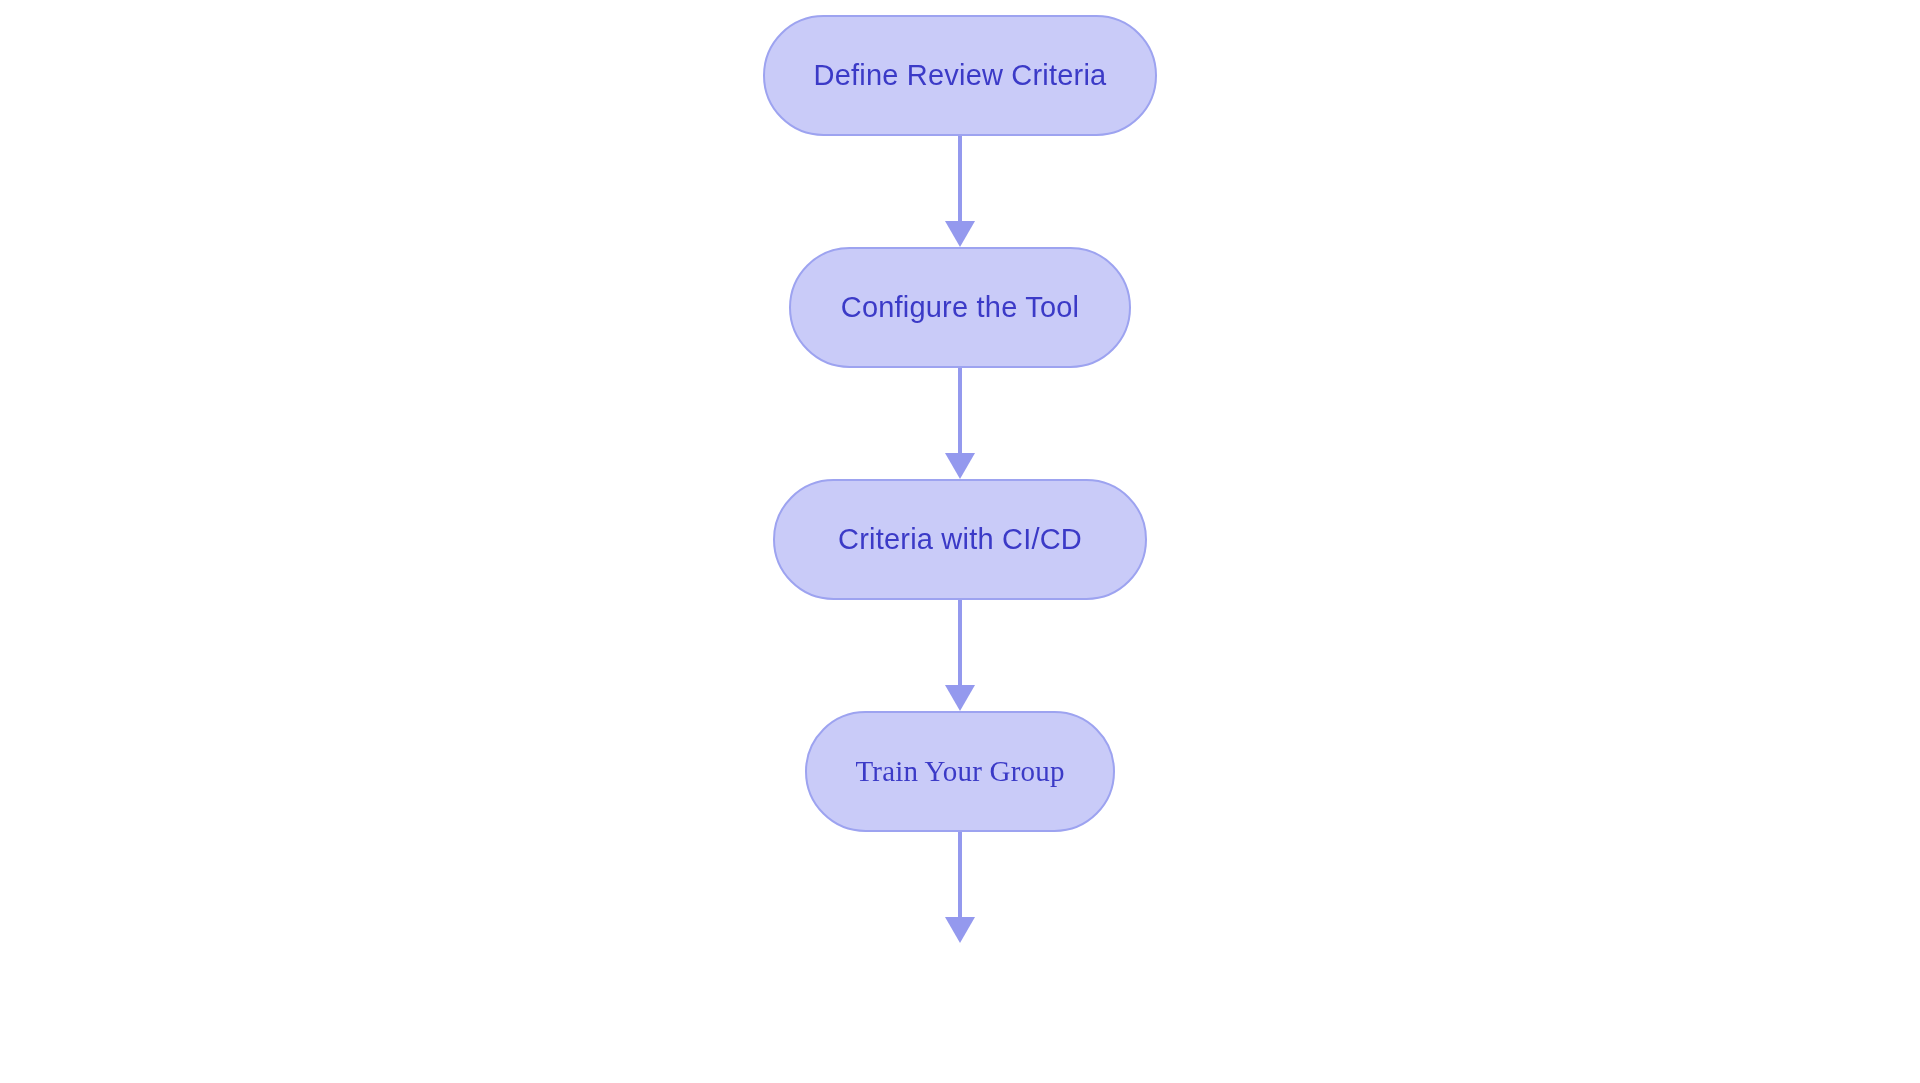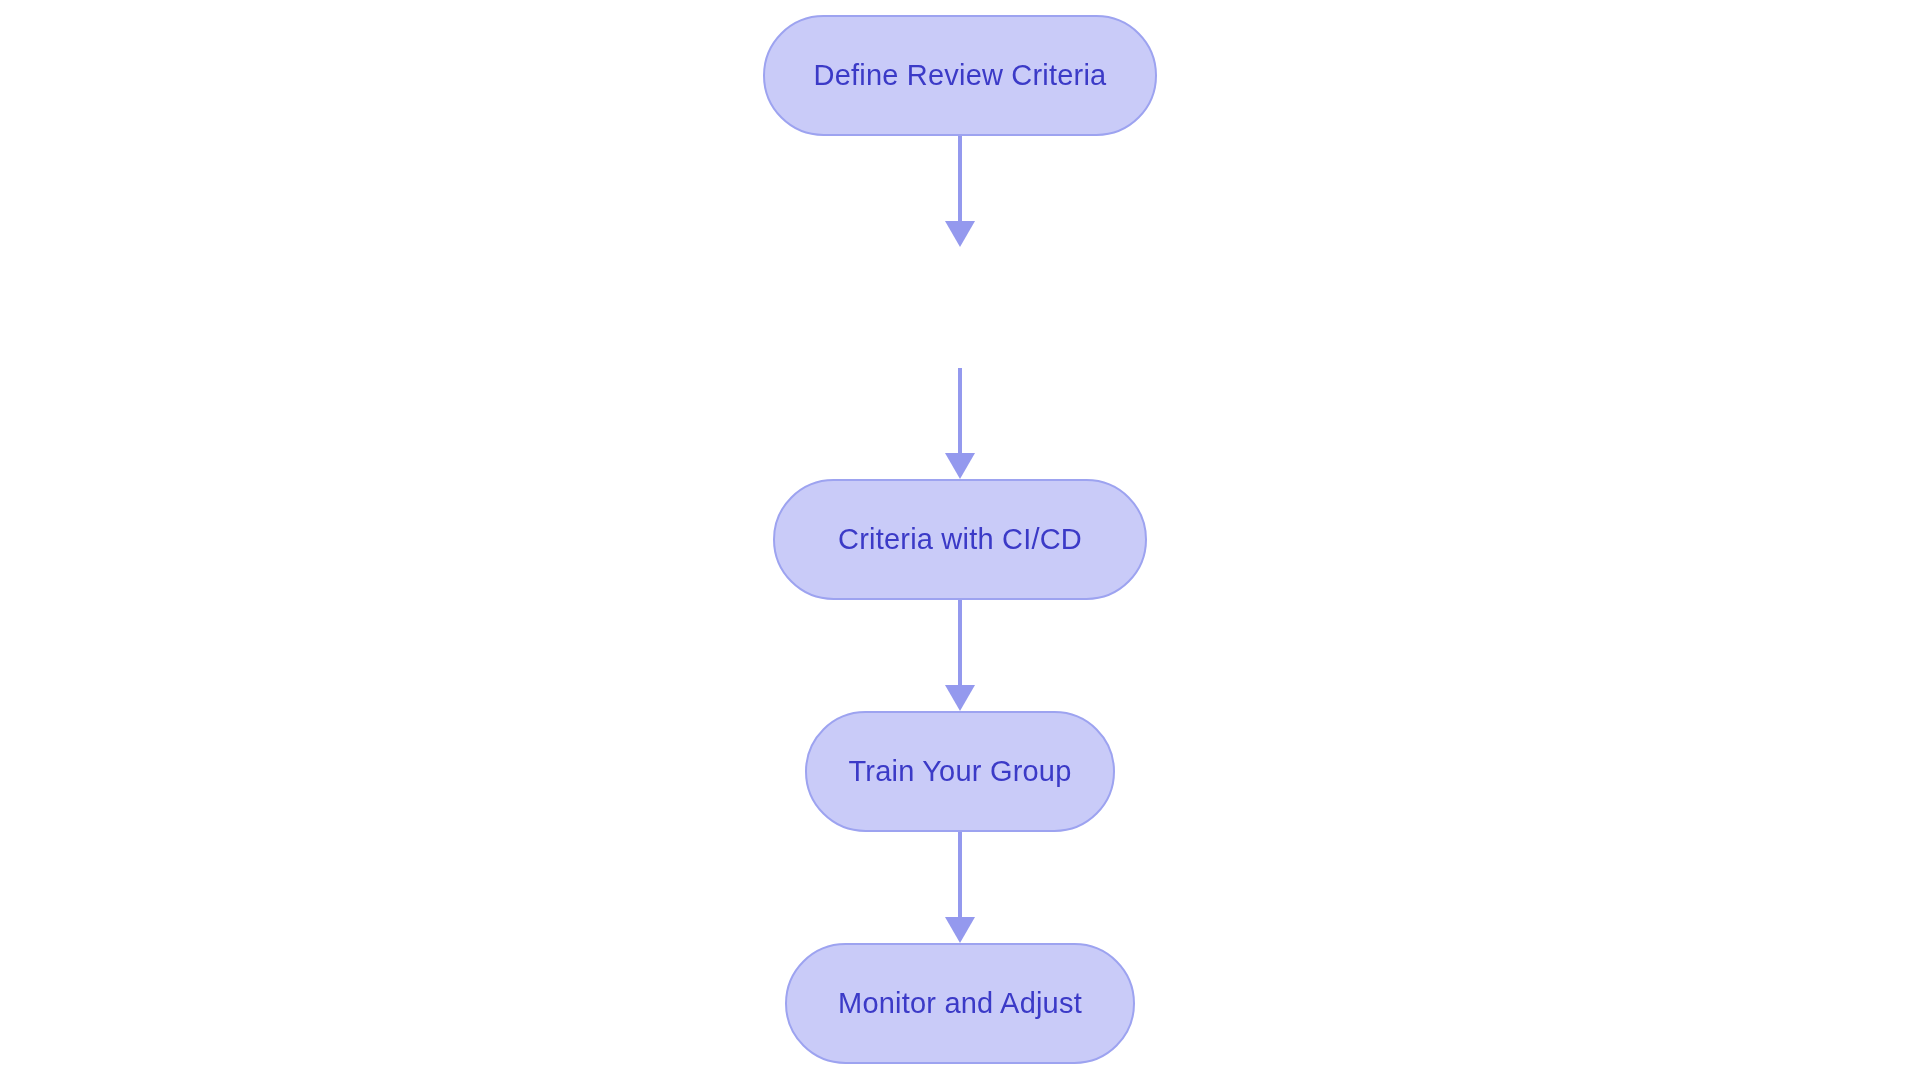--- a/index.html
+++ b/index.html
@@ -31,21 +31,21 @@
     align-items:center;
     justify-content:center;
     font-size:29px;
     font-weight:500;
     letter-spacing:0.2px;
     white-space:nowrap;
   }
   .n0{top:15px;width:394px;}
   .n1{top:247px;width:342px;}
   .n2{top:479px;width:374px;}
-  .n3{top:711px;width:310px;}
+  .n3{top:711px;width:310px;font-family:Liberation Serif, serif;}
   .n4{top:943px;width:350px;}
   .arrow{
     position:absolute;
     left:50%;
     transform:translateX(-50%);
     width:30px;
     display:flex;
     flex-direction:column;
     align-items:center;
   }
@@ -72,20 +72,23 @@
 
   <div class="node n0">
     <span>Define Review Criteria</span>
   </div>
 
   <div class="arrow a0">
     <div class="shaft"></div>
     <div class="head"></div>
   </div>
 
+  <div class="node n1">
+    <span>Configure the Tool</span>
+  </div>
 
   <div class="arrow a1">
     <div class="shaft"></div>
     <div class="head"></div>
   </div>
 
   <div class="node n2">
     <span>Criteria with CI/CD</span>
   </div>
 
@@ -96,17 +99,14 @@
 
   <div class="node n3">
     <span>Train Your Group</span>
   </div>
 
   <div class="arrow a3">
     <div class="shaft"></div>
     <div class="head"></div>
   </div>
 
-  <div class="node n4">
-    <span>Monitor and Adjust</span>
-  </div>
 
 </div>
 
 </body></html>

